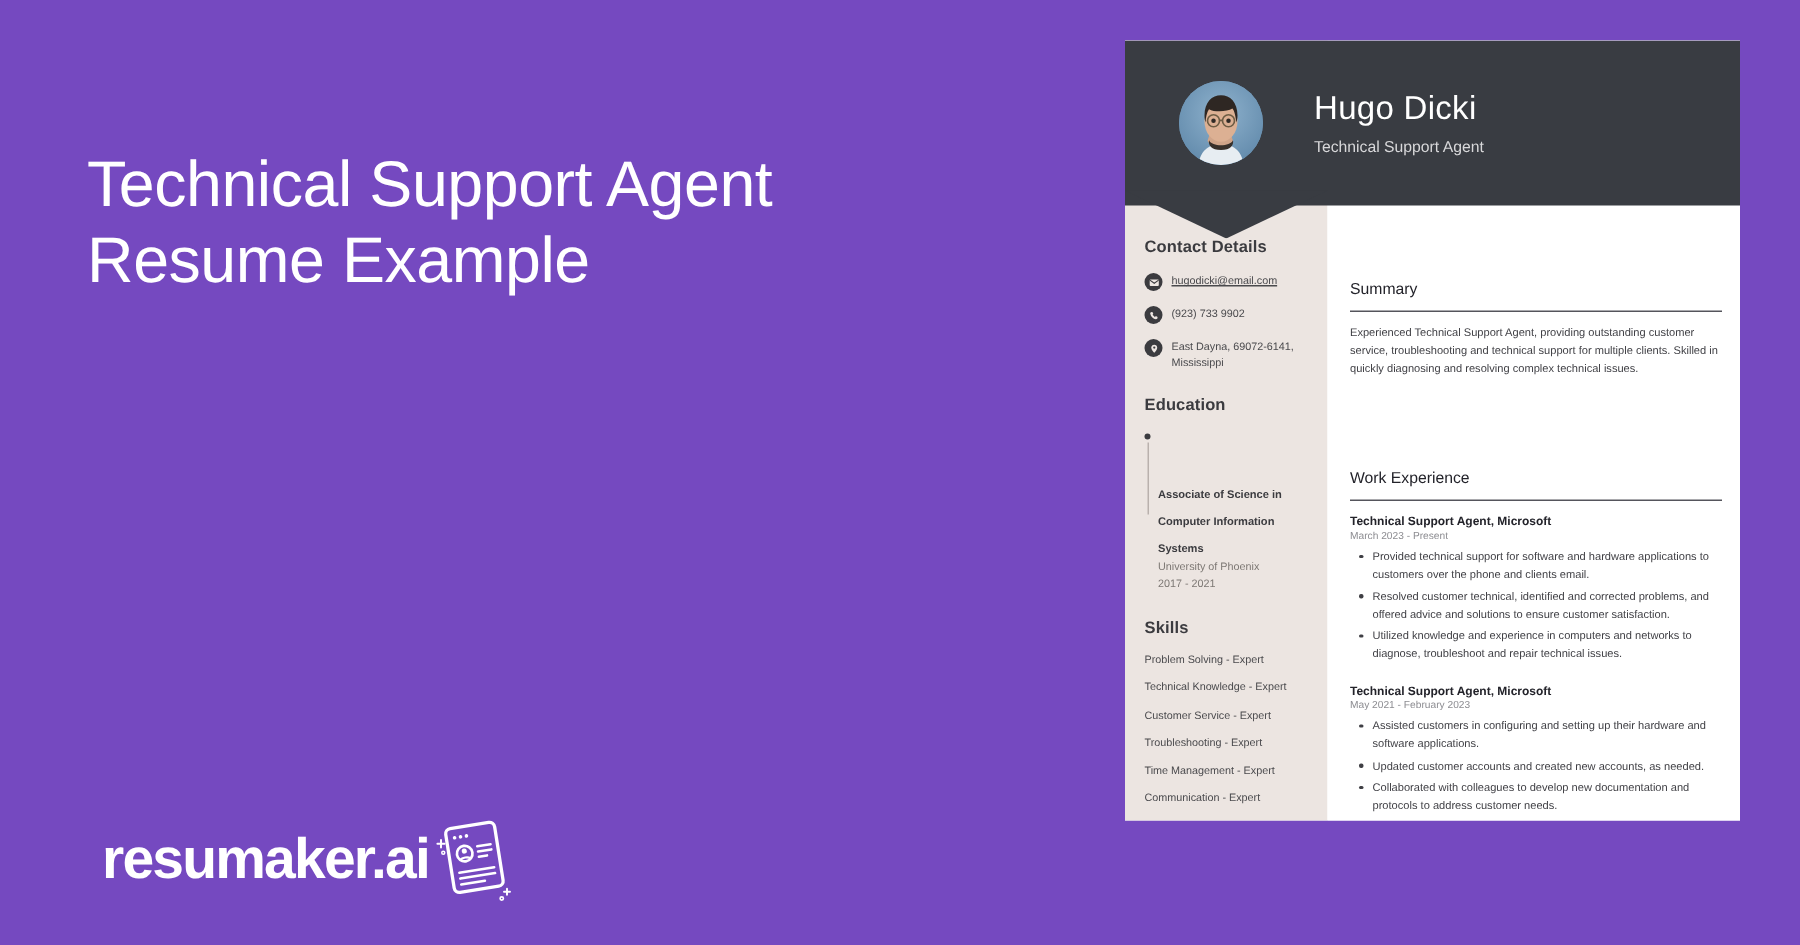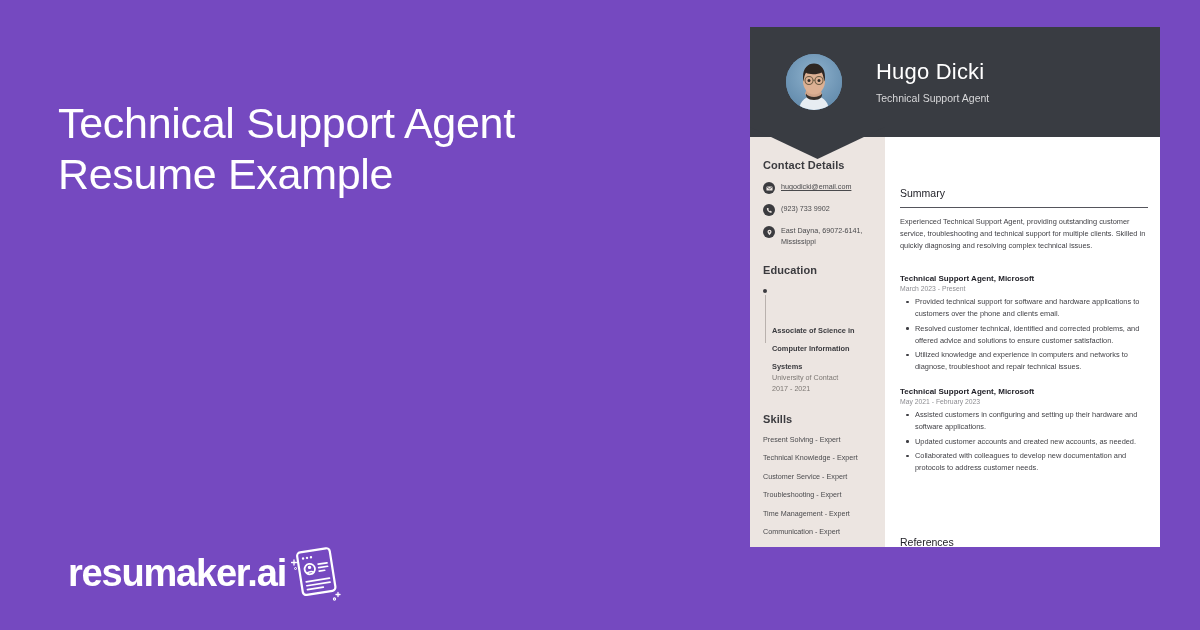--- a/index.html
+++ b/index.html
@@ -374,44 +374,45 @@
 
     <div class="edu-block">
       <div class="sb-h">Education</div>
       <div class="edu-item">
         <span class="edu-bullet-col">
           <span class="edu-dot"></span>
           <span class="edu-line"></span>
         </span>
         <span class="edu-body">
           <span class="edu-degree">Associate of Science in Computer Information Systems</span>
-          <div class="edu-school">University of Contact</div>
+          <div class="edu-school">University of Phoenix</div>
           <div class="edu-dates">2017 - 2021</div>
         </span>
       </div>
     </div>
 
     <div class="skills-block">
       <div class="sb-h">Skills</div>
-      <div class="skill-row">Present Solving - Expert</div>
+      <div class="skill-row">Problem Solving - Expert</div>
       <div class="skill-row">Technical Knowledge - Expert</div>
       <div class="skill-row">Customer Service - Expert</div>
       <div class="skill-row">Troubleshooting - Expert</div>
       <div class="skill-row">Time Management - Expert</div>
       <div class="skill-row">Communication - Expert</div>
     </div>
   </div>
 
   <div class="mn-inner">
 
     <div class="mn-h">Summary</div>
     <p class="mn-p">Experienced Technical Support Agent, providing outstanding customer service, troubleshooting and technical support for multiple clients. Skilled in quickly diagnosing and resolving complex technical issues.</p>
 
     <div class="section-gap"></div>
 
+    <div class="mn-h">Work Experience</div>
 
     <div class="job">
       <div class="job-title">Technical Support Agent, Microsoft</div>
       <div class="job-dates">March 2023 - Present</div>
       <ul class="job-ul">
         <li class="job-li">Provided technical support for software and hardware applications to customers over the phone and clients email.</li>
         <li class="job-li">Resolved customer technical, identified and corrected problems, and offered advice and solutions to ensure customer satisfaction.</li>
         <li class="job-li">Utilized knowledge and experience in computers and networks to diagnose, troubleshoot and repair technical issues.</li>
       </ul>
     </div>

